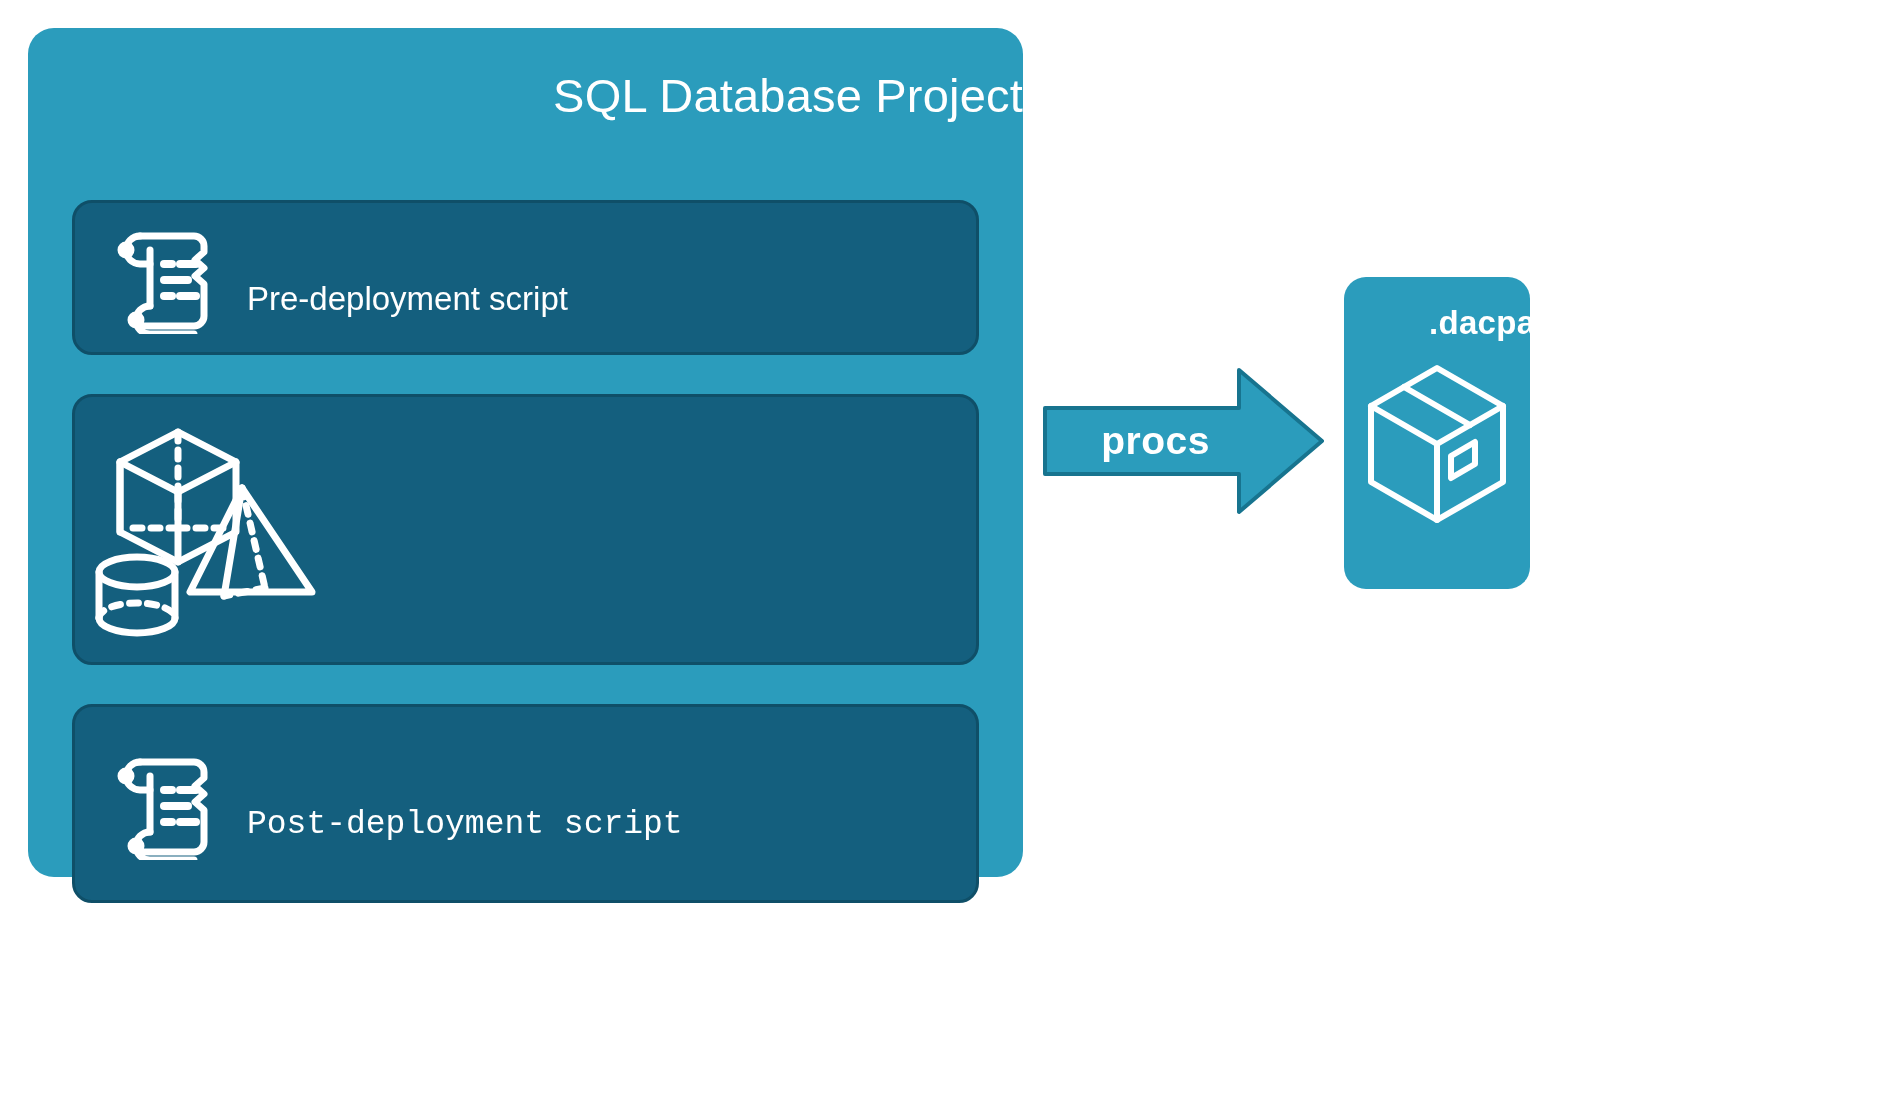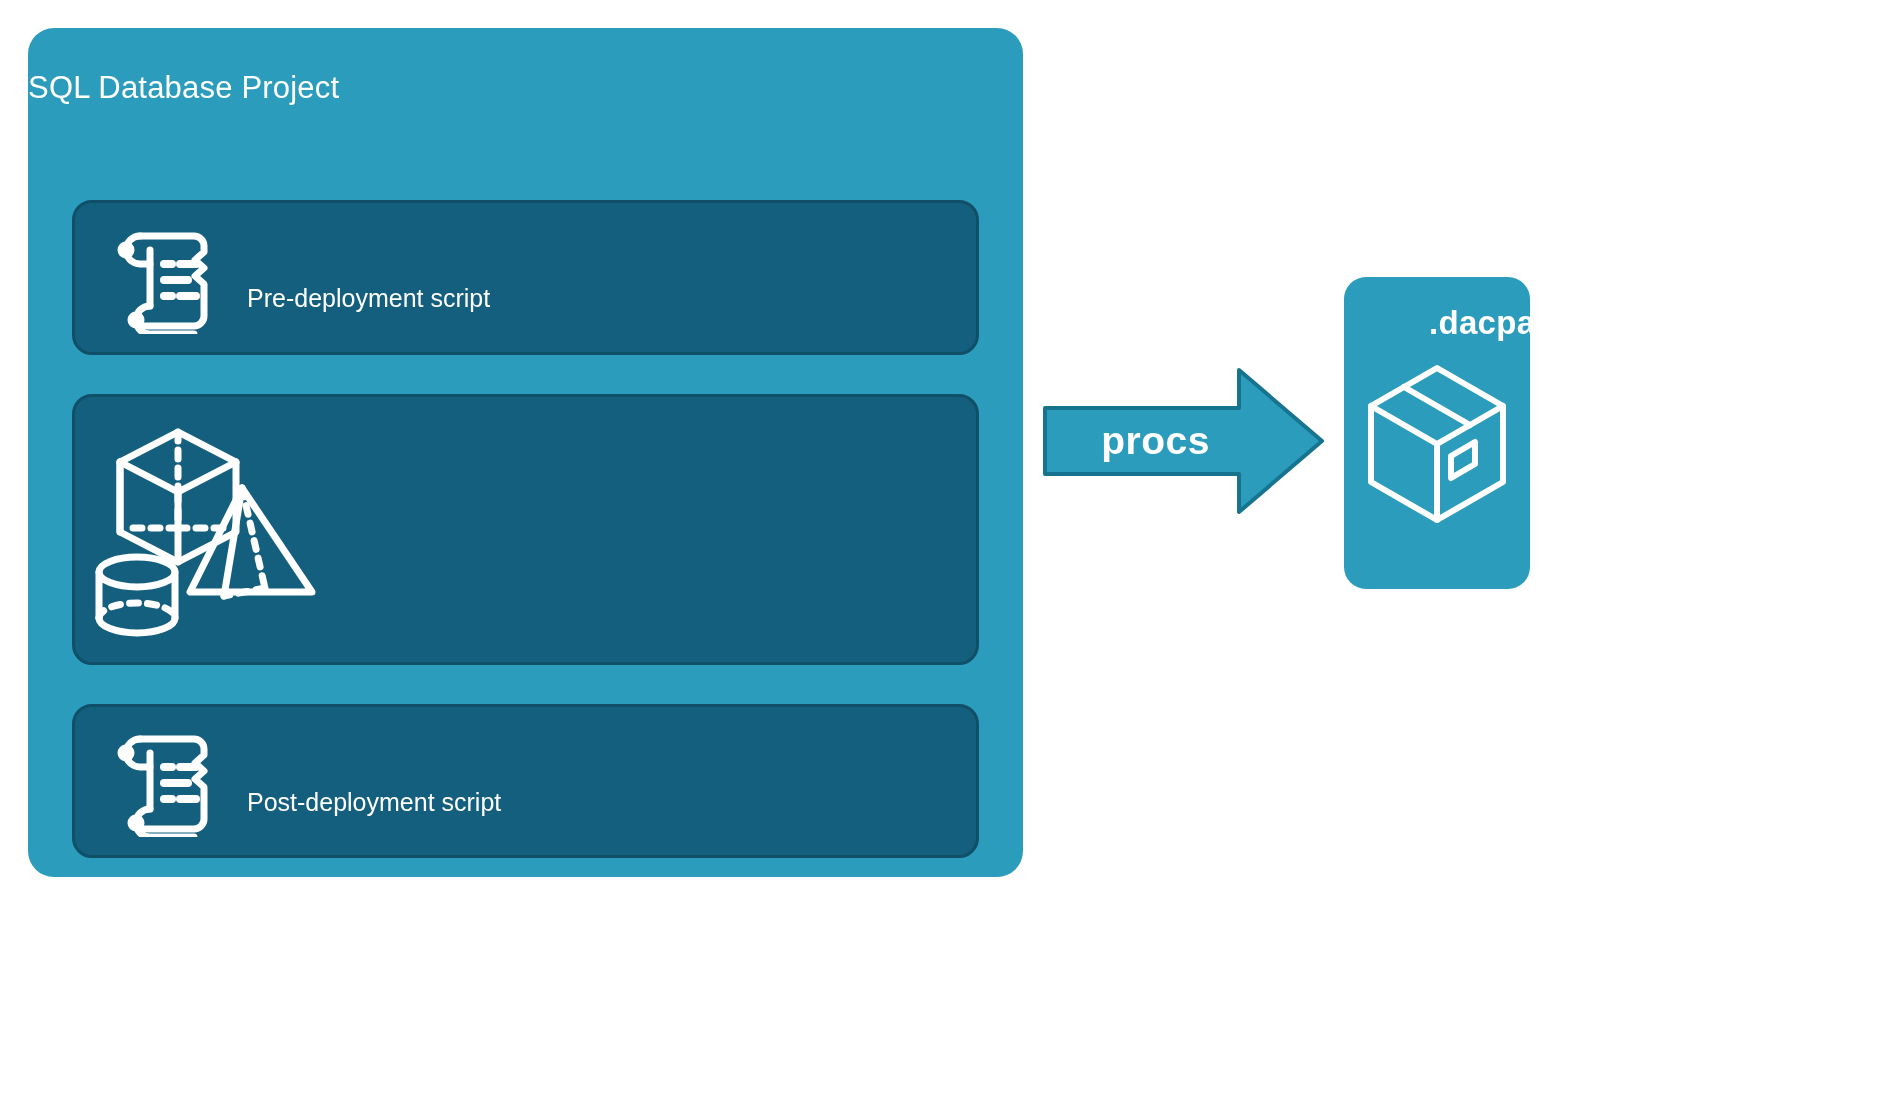--- a/index.html
+++ b/index.html
@@ -5,38 +5,38 @@
   html,body{margin:0;padding:0;background:#ffffff;}
   body{width:1900px;height:1100px;position:relative;overflow:hidden;
        font-family:"Liberation Sans","DejaVu Sans",sans-serif;}
 
   
   #project-panel{
     position:absolute;left:28px;top:28px;width:995px;height:849px;
     background:#2b9cbc;border-radius:26px;box-sizing:border-box;
   }
   #project-title{
-    position:absolute;left:0;top:44px;width:100%;text-align:left;
-    color:#ffffff;font-size:31px;font-weight:400;letter-spacing:.2px;
+    position:absolute;left:0;top:44px;width:100%;text-align:right;
+    color:#ffffff;font-size:47px;font-weight:400;letter-spacing:.2px;
     line-height:1;
   }
 
   
   .card{
     position:absolute;left:44px;width:907px;
     background:#145f7e;border:3px solid #0f4f68;border-radius:20px;
     box-sizing:border-box;display:flex;align-items:center;
   }
   #card-pre { top:172px; height:155px; }
   #card-objects{ top:366px; height:271px; }
-  #card-post{ top:676px; height:154px; }
+  #card-post{ top:676px; height:199px;font-family:Liberation Mono, monospace; }
 
   .card-icon{flex:0 0 auto;display:flex;align-items:center;justify-content:center;}
   .card-text{
-    color:#ffffff;font-size:25px;font-weight:400;line-height:1.42;
+    color:#ffffff;font-size:33px;font-weight:400;line-height:1.42;
     white-space:pre-line;
     margin-top:43px;
   }
 
   
   .scroll-slot{width:172px;height:100%;}
   
   .shapes-slot{width:283px;height:100%;}
 
   

